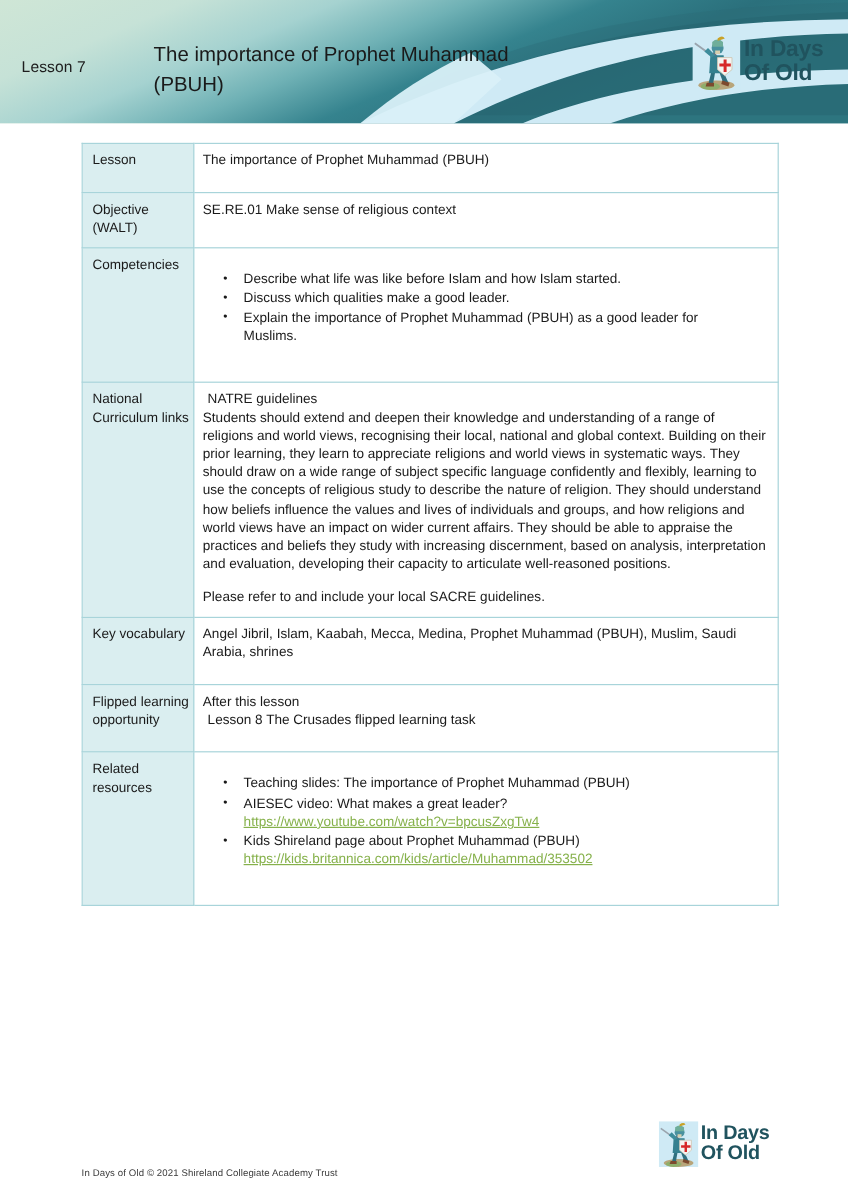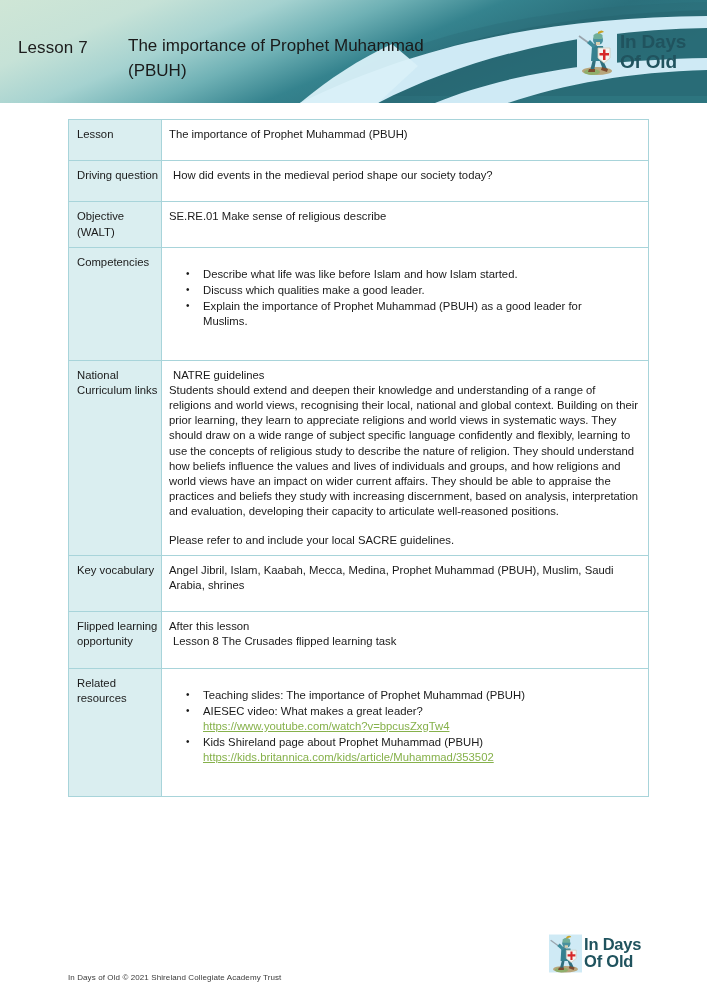--- a/index.html
+++ b/index.html
@@ -33,22 +33,22 @@
         #2e7a84 100%);
   }
   .banner-svg {
     position: absolute;
     left: 0; top: 0;
     width: 707px; height: 103px;
   }
   .lesson-num {
     position: absolute;
     left: 18px;
-    top: 38px;
-    font-size: 17px;
+    top: 48px;
+    font-size: 13px;
     color: #1d1d1d;
     letter-spacing: 0.1px;
   }
   .lesson-title {
     position: absolute;
     left: 128px;
     top: 33px;
     width: 300px;
     font-size: 17px;
     line-height: 25px;
@@ -237,30 +237,24 @@
         <col style="width:93px">
         <col>
       </colgroup>
     <tbody>
 
       <tr>
         <td class="lbl">Lesson</td>
         <td class="val pad-tall">The importance of Prophet Muhammad (PBUH)</td>
       </tr>
 
-      <tr>
-        <td class="lbl">Driving question</td>
-        <td class="val pad-tall">
-          <div class="indent-1">How did events in the medieval period shape our society today?</div>
-        </td>
-      </tr>
 
       <tr>
         <td class="lbl">Objective (WALT)</td>
-        <td class="val pad-tall">SE.RE.01 Make sense of religious describe</td>
+        <td class="val pad-tall">SE.RE.01 Make sense of religious context</td>
       </tr>
 
       <tr>
         <td class="lbl">Competencies</td>
         <td class="val pad-tall">
           <ul class="bullets">
             <li>Describe what life was like before Islam and how Islam started.</li>
             <li>Discuss which qualities make a good leader.</li>
             <li>Explain the importance of Prophet Muhammad (PBUH) as a good leader for Muslims.</li>
           </ul>

